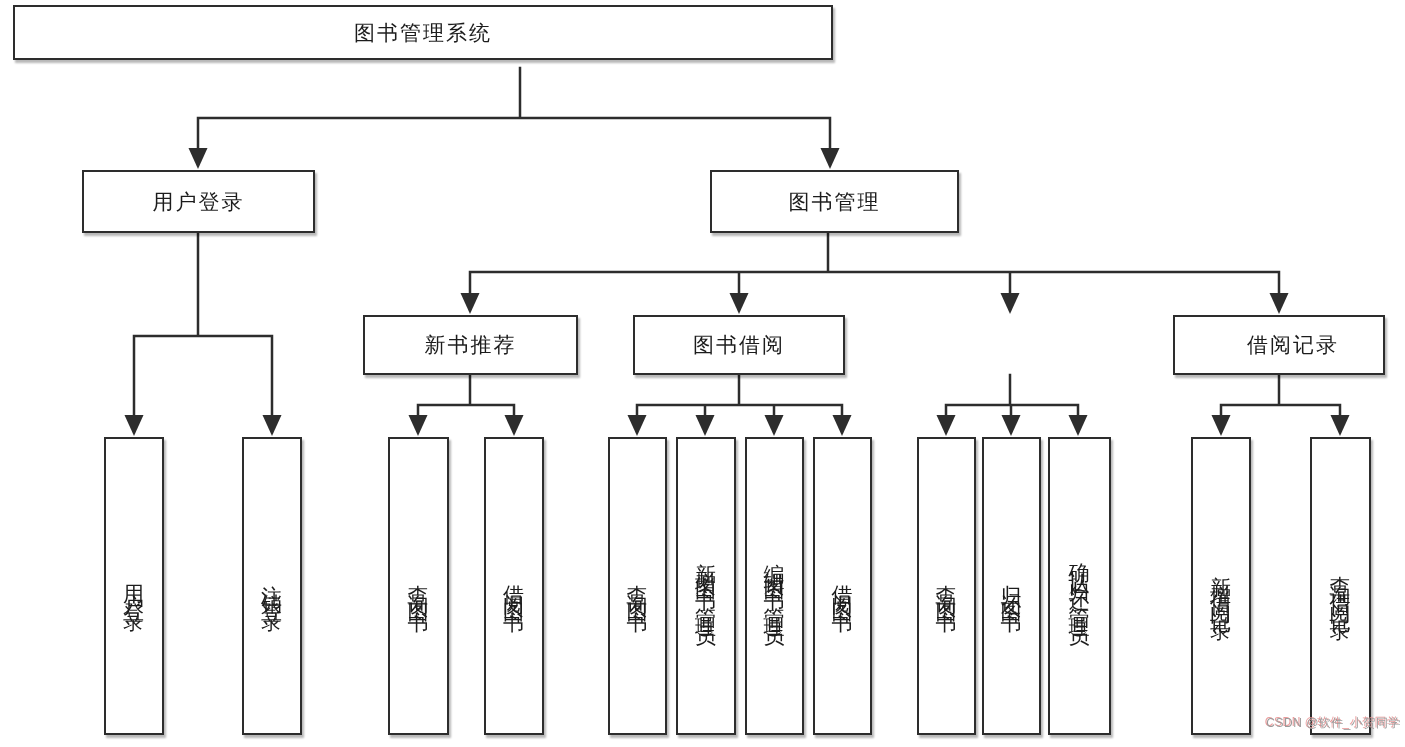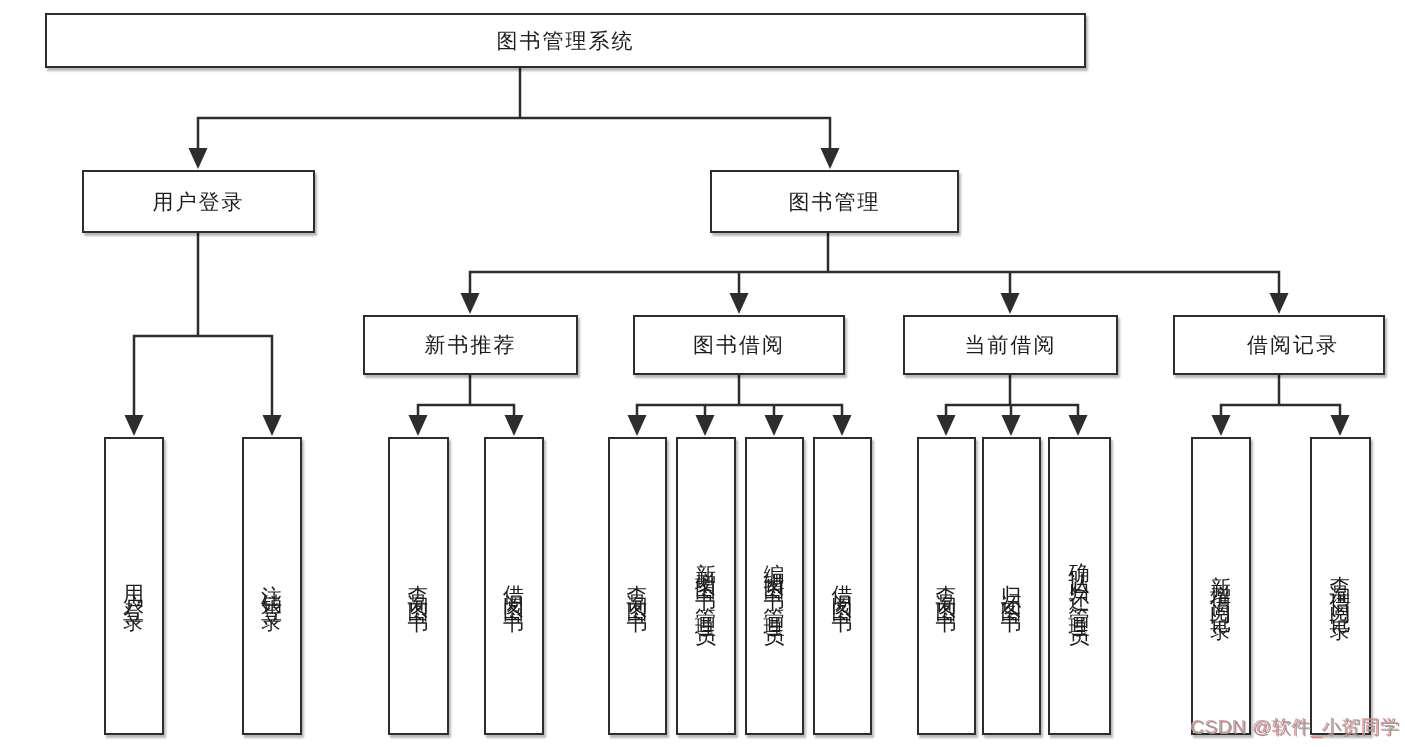--- a/index.html
+++ b/index.html
@@ -52,21 +52,21 @@
     writing-mode: vertical-lr;
     text-orientation: mixed;
     font-size: 21px;
     letter-spacing: 9px;
     line-height: 1;
   }
   .watermark {
     position: absolute;
     top: 715px;
     right: 4px;
-    font-size: 19px;
+    font-size: 12px;
     letter-spacing: 0.5px;
     color: #9b9b9b;
     text-shadow: -1.5px -1.5px 0 rgba(232,144,144,0.9);
     white-space: nowrap;
     margin-left: 20px;
   }
 </style>
 </head>
 <body>
 
@@ -101,28 +101,27 @@
     <path d="M1010 375 V405 M946 405 H1078 M946 405 V417 M1011 405 V417 M1078 405 V417"></path>
     <polygon points="936.5,415 955.5,415 946,436"></polygon>
     <polygon points="1001.5,415 1020.5,415 1011,436"></polygon>
     <polygon points="1068.5,415 1087.5,415 1078,436"></polygon>
 
     <path d="M1279 375 V405 M1221 405 H1340 M1221 405 V417 M1340 405 V417"></path>
     <polygon points="1211.5,415 1230.5,415 1221,436"></polygon>
     <polygon points="1330.5,415 1349.5,415 1340,436"></polygon>
   </svg>
 
-  <div class="node h" style="left:13px; top:13px; width:1041px; height:55px;margin-left:32px;">图书管理系统</div>
+  <div class="node h" style="left:13px; top:5px; width:820px; height:55px;">图书管理系统</div>
 
   <div class="node h" style="left:82px; top:170px; width:233px; height:63px;">用户登录</div>
   <div class="node h" style="left:710px; top:170px; width:249px; height:63px;">图书管理</div>
 
   <div class="node h" style="left:633px; top:315px; width:212px; height:60px;">图书借阅</div>
   <div class="node h" style="left:363px; top:315px; width:215px; height:60px;">新书推荐</div>
-  <div class="node h" style="left:903px; top:315px; width:215px; height:60px;">当前借阅</div>
   <div class="node h" style="left:1173px; top:315px; width:212px; height:60px;padding-left:28px;">借阅记录</div>
 
   <div class="node v" style="left:104px; top:437px; width:60px; height:298px;">用户登录</div>
   <div class="node v" style="left:242px; top:437px; width:60px; height:298px;">注销登录</div>
   <div class="node v" style="left:388px; top:437px; width:61px; height:298px;">查询图书</div>
   <div class="node v" style="left:484px; top:437px; width:60px; height:298px;">借阅图书</div>
   <div class="node v" style="left:608px; top:437px; width:59px; height:298px;">查询图书</div>
   <div class="node v" style="left:676px; top:437px; width:60px; height:298px;">新增图书（管理员）</div>
   <div class="node v" style="left:745px; top:437px; width:59px; height:298px;">编辑图书（管理员）</div>
   <div class="node v" style="left:813px; top:437px; width:59px; height:298px;">借阅图书</div>

